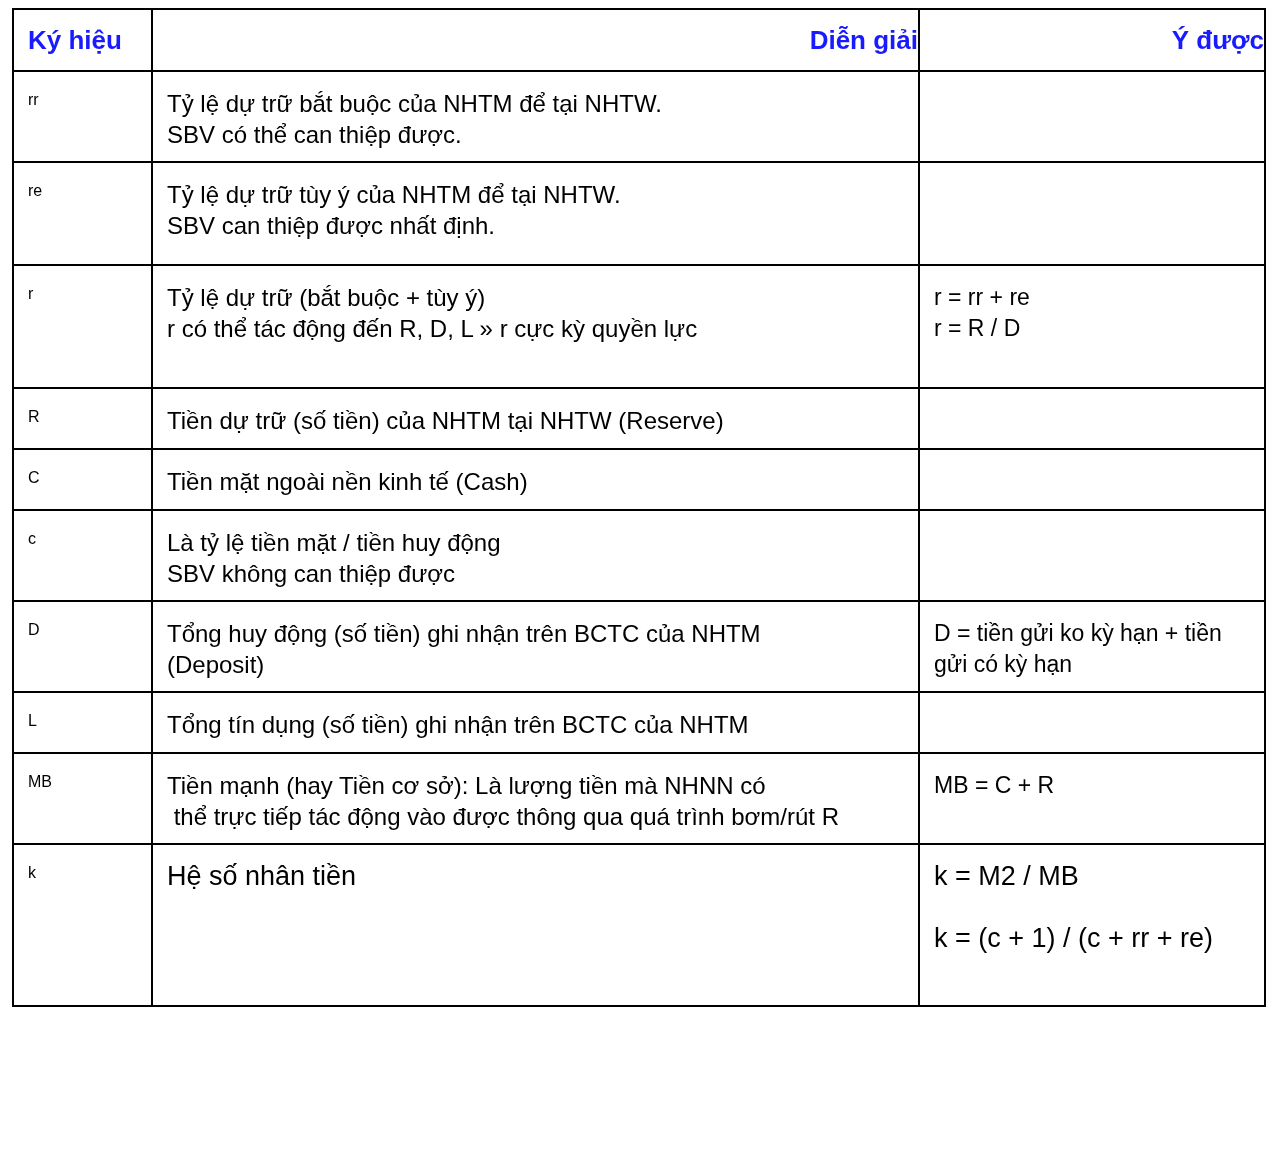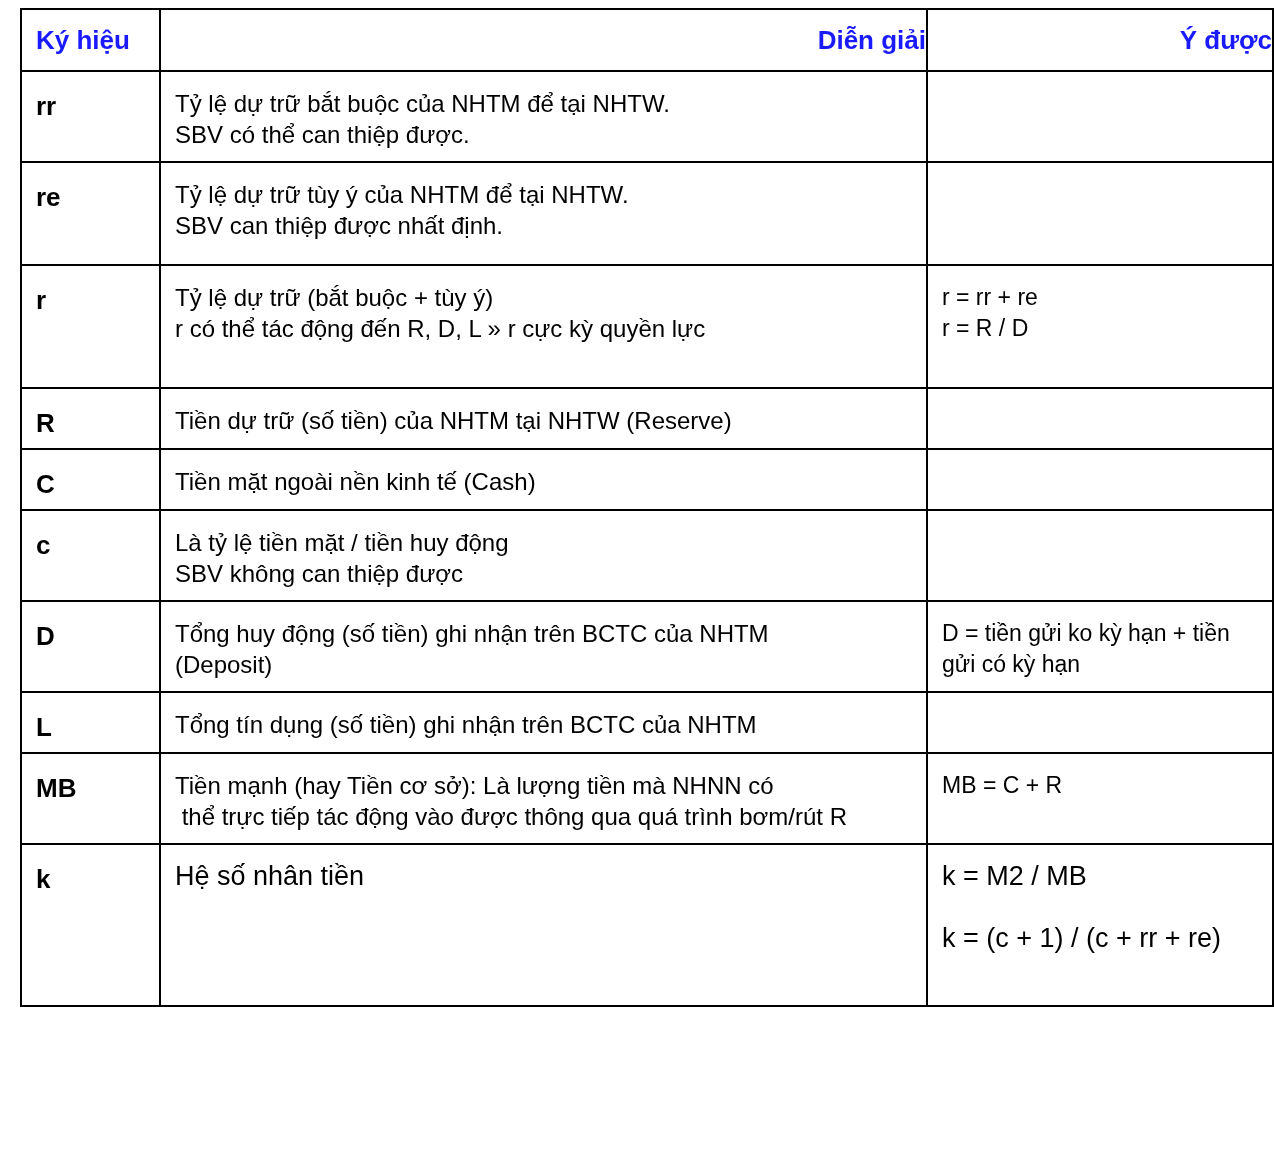--- a/index.html
+++ b/index.html
@@ -1,34 +1,34 @@
 <!DOCTYPE html>
 <html><head>
 <meta charset="utf-8">
 <style>
   html, body { margin: 0; padding: 0; background: #ffffff; }
   body { width: 1274px; height: 1162px; position: relative; overflow: hidden;
          font-family: "Liberation Sans", sans-serif; color: #000; }
   table.sym {
-    position: absolute; left: 20px; top: 8px;
+    position: absolute; left: 12px; top: 8px;
     border-collapse: collapse; table-layout: fixed;
     width: 1252px;
   }
   table.sym td, table.sym th {
     border: 2px solid #000;
     vertical-align: top;
     padding: 0;
   }
   col.c1 { width: 139px; }
   col.c2 { width: 767px; }
   col.c3 { width: 346px; }
   th { color: #1a1aff; font-weight: bold; font-size: 26px; height: 60px;
        vertical-align: middle !important; text-align: right; }
   th.left { text-align: left; padding-left: 14px !important; }
-  td.sym-cell { font-weight: bold; font-size: 26px; padding: 19px 0 0 14px !important; }
+  td.sym-cell { font-weight: normal; font-size: 16px; padding: 19px 0 0 14px !important; }
   td.desc { font-size: 24px; line-height: 31px; padding: 16px 0 0 14px !important; white-space: nowrap; overflow: hidden; }
   td.mean { font-size: 23px; line-height: 31px; padding: 16px 0 0 14px !important; white-space: nowrap; overflow: hidden; }
   .line { display: block; }
   .gap { display: block; height: 31px; }
   td.big { font-size: 27px; }
 </style>
 </head>
 <body>
 
 <table class="sym">

